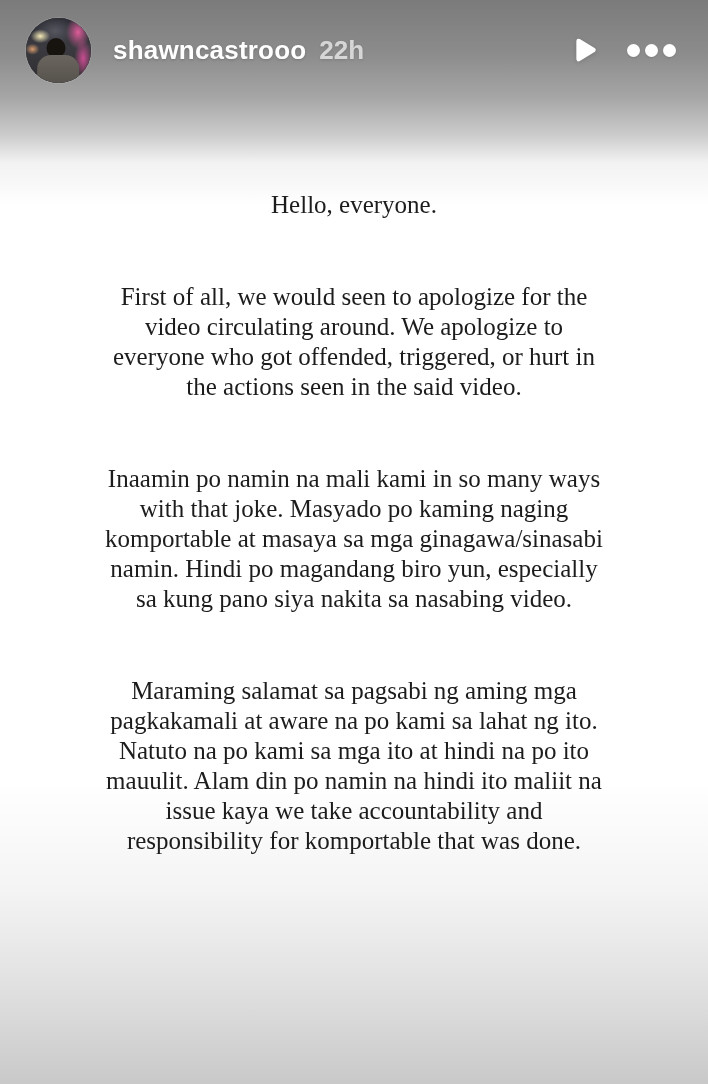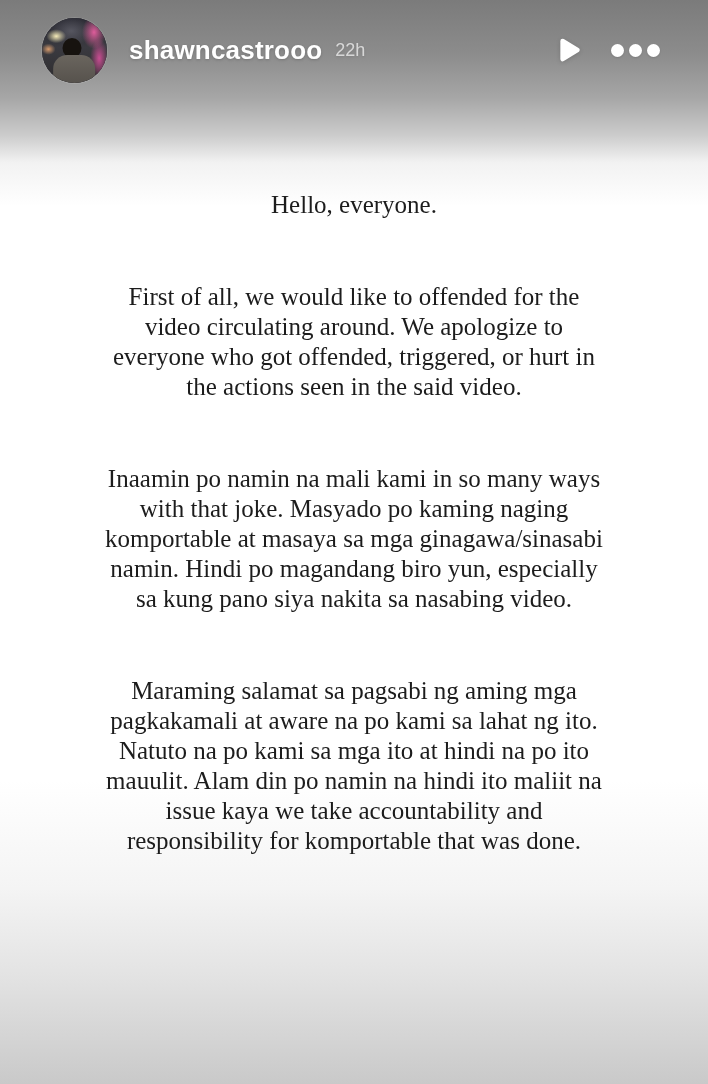--- a/index.html
+++ b/index.html
@@ -20,21 +20,21 @@
       #f4f4f4 82%,
       #e3e3e3 90%,
       #c9c9c9 100%);
   }
 
   
   .header{
     position:absolute;top:0;left:0;right:0;
     height:100px;
     display:flex;align-items:center;
-    padding:0 42px;
+    padding:0 26px;
     box-sizing:border-box;
     z-index:5;
     text-align:center;
   }
   .avatar{
     width:65px;height:65px;border-radius:50%;
     overflow:hidden;position:relative;flex:0 0 auto;
     background:#23222a;
     box-shadow:0 0 0 1px rgba(255,255,255,0.12);
     cursor:pointer;
@@ -63,21 +63,21 @@
   }
   .username{
     margin-left:22px;
     font-size:26px;font-weight:700;color:#ffffff;
     letter-spacing:0.2px;
     text-shadow:0 1px 3px rgba(0,0,0,0.18);
     white-space:nowrap;
   }
   .timestamp{
     margin-left:13px;
-    font-size:18px;font-weight:400;
+    font-size:26px;font-weight:700;
     color:rgba(255,255,255,0.68);
     text-shadow:0 1px 3px rgba(0,0,0,0.12);
   }
   .header-spacer{flex:1;}
   .icon-btn{
     background:none;border:none;padding:0;margin:0;
     display:flex;align-items:center;justify-content:center;
     cursor:pointer;
   }
   .play-btn{width:34px;height:34px;margin-right:26px;}
@@ -129,21 +129,21 @@
     </button>
     <button class="icon-btn more-btn">
       <span class="dot"></span>
       <span class="dot"></span>
       <span class="dot"></span>
     </button>
   </div>
 
   <div class="content">
     <p>Hello, everyone.</p>
-    <p>First of all, we would like to offended for the
+    <p>First of all, we would seen to apologize for the
 video circulating around. We apologize to
 everyone who got offended, triggered, or hurt in
 the actions seen in the said video.</p>
     <p>Inaamin po namin na mali kami in so many ways
 with that joke. Masyado po kaming naging
 komportable at masaya sa mga ginagawa/sinasabi
 namin. Hindi po magandang biro yun, especially
 sa kung pano siya nakita sa nasabing video.</p>
     <p>Maraming salamat sa pagsabi ng aming mga
 pagkakamali at aware na po kami sa lahat ng ito.

